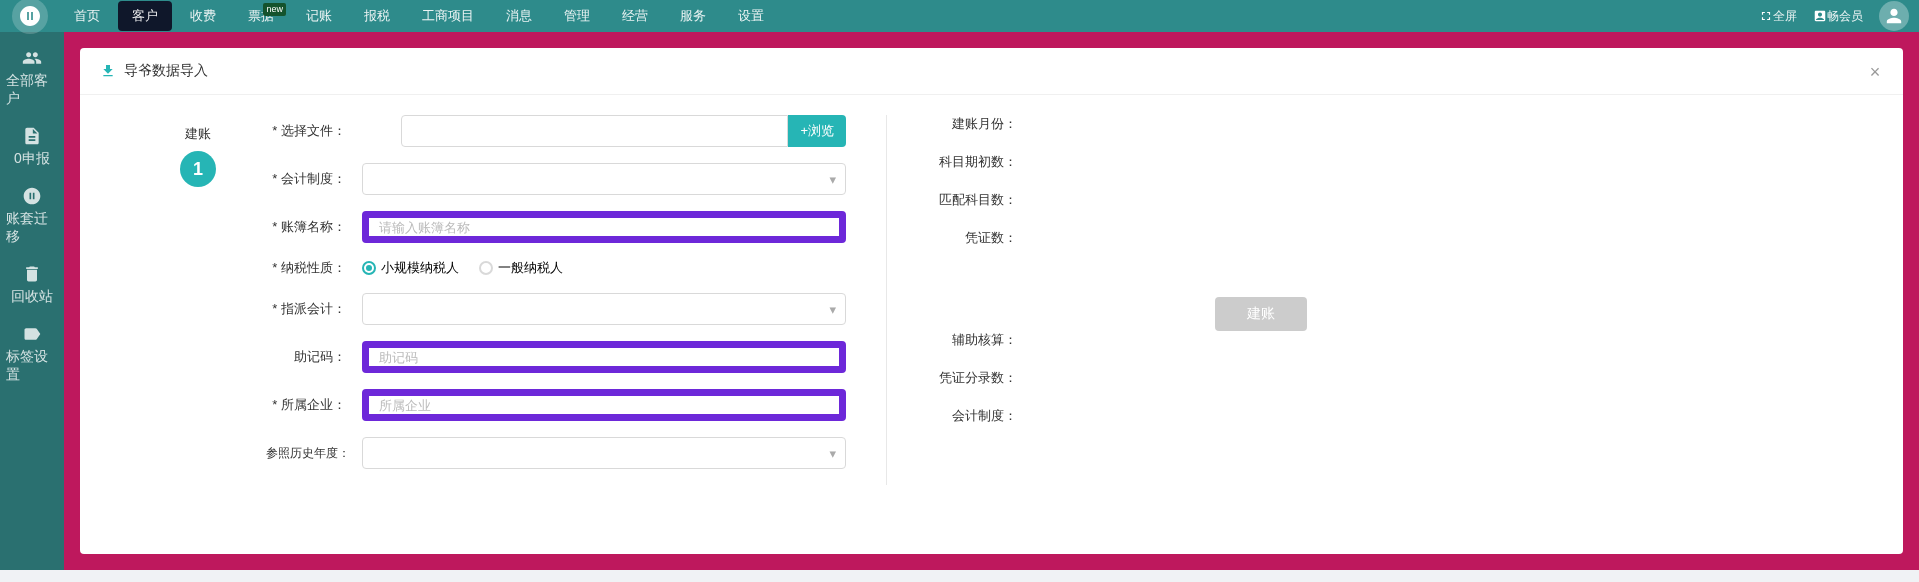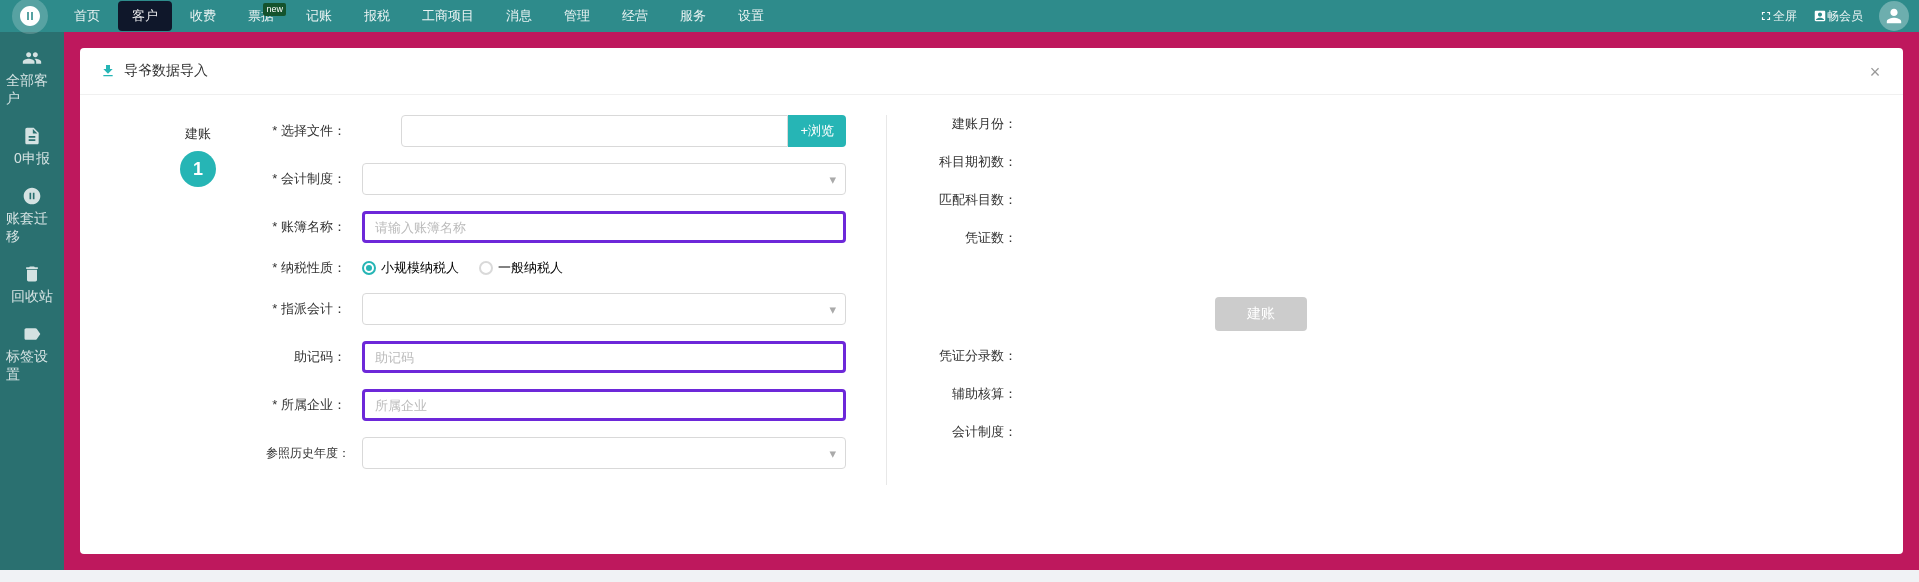--- a/index.html
+++ b/index.html
@@ -206,21 +206,21 @@
     .form-label {
       width: 80px;
       text-align: right;
       color: #333;
       font-size: 13px;
       flex-shrink: 0;
     }
     .form-control {
       flex: 1;
       height: 32px;
-      border: 3px solid #6d28d9;
+      border: 7px solid #6d28d9;
       border-radius: 4px;
       padding: 4px 10px;
       font-size: 13px;
       color: #333;
       outline: none;
       background: white;
     }
     .form-control::placeholder { color: #bbb; }
 
     .select-wrapper {
@@ -550,31 +550,31 @@
 
           <div class="right-row">
             <div class="right-label">凭证数：</div>
             <div class="right-value"></div>
           </div>
 
           <div style="display:flex; justify-content:flex-end; padding-right: 80px; padding-top: 10px;">
             <button class="build-btn">建账</button>
           </div>
 
+          <div class="right-row">
+            <div class="right-label">辅助核算：</div>
+            <div class="right-value"></div>
+          </div>
+
           <div class="right-row" style="margin-top: 16px;">
             <div class="right-label">凭证分录数：</div>
             <div class="right-value"></div>
           </div>
 
           <div class="right-row">
-            <div class="right-label">辅助核算：</div>
-            <div class="right-value"></div>
-          </div>
-
-          <div class="right-row">
             <div class="right-label">会计制度：</div>
             <div class="right-value"></div>
           </div>
 
         </div>
 
       </div>
     </div>
   </div>
 </div>

